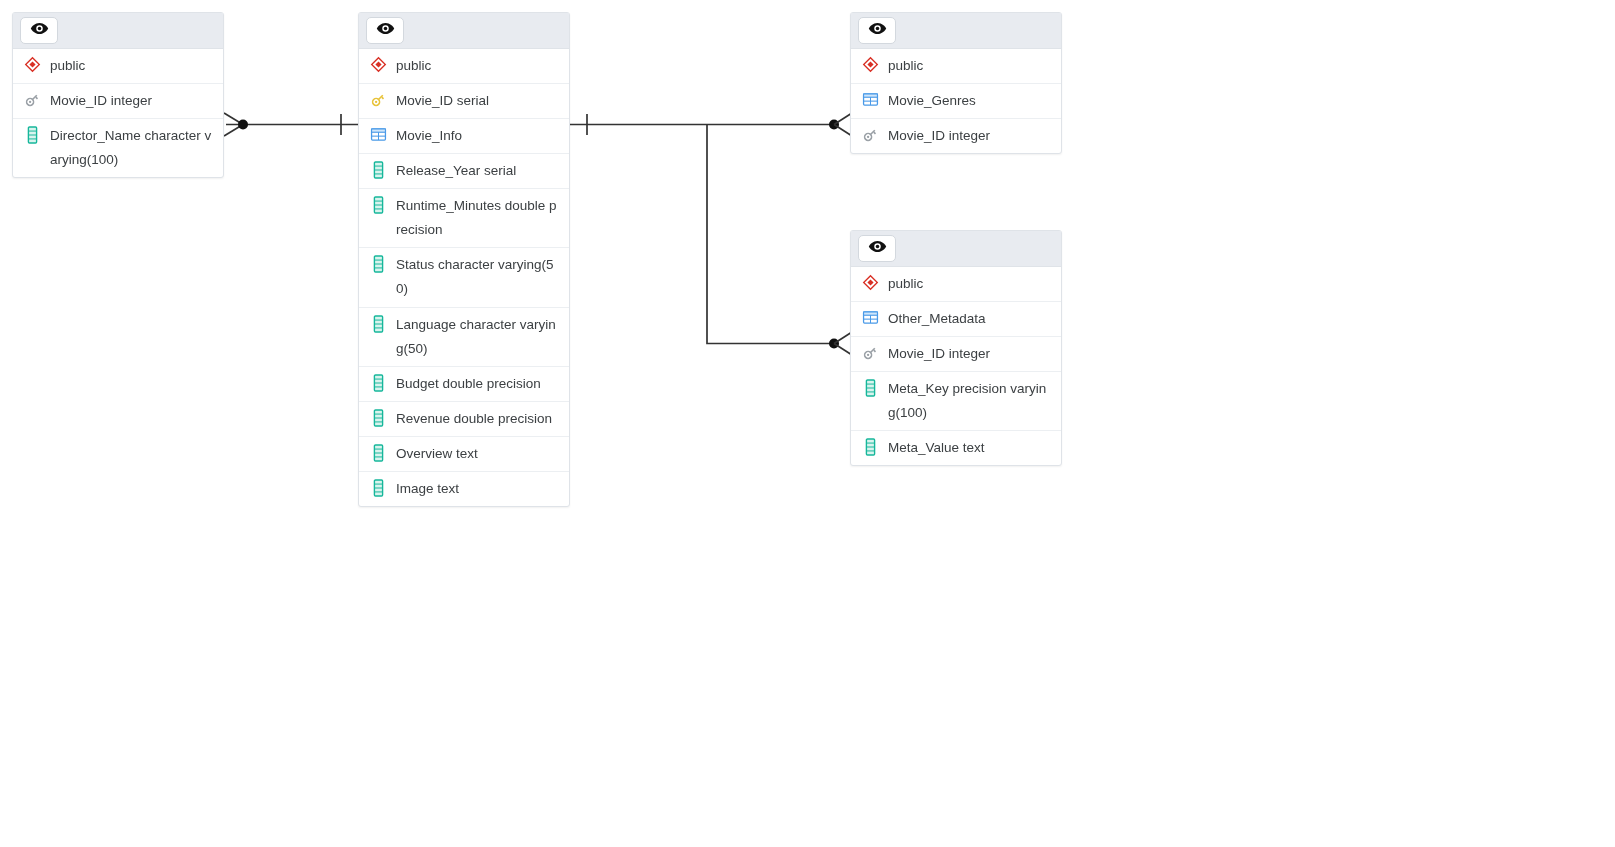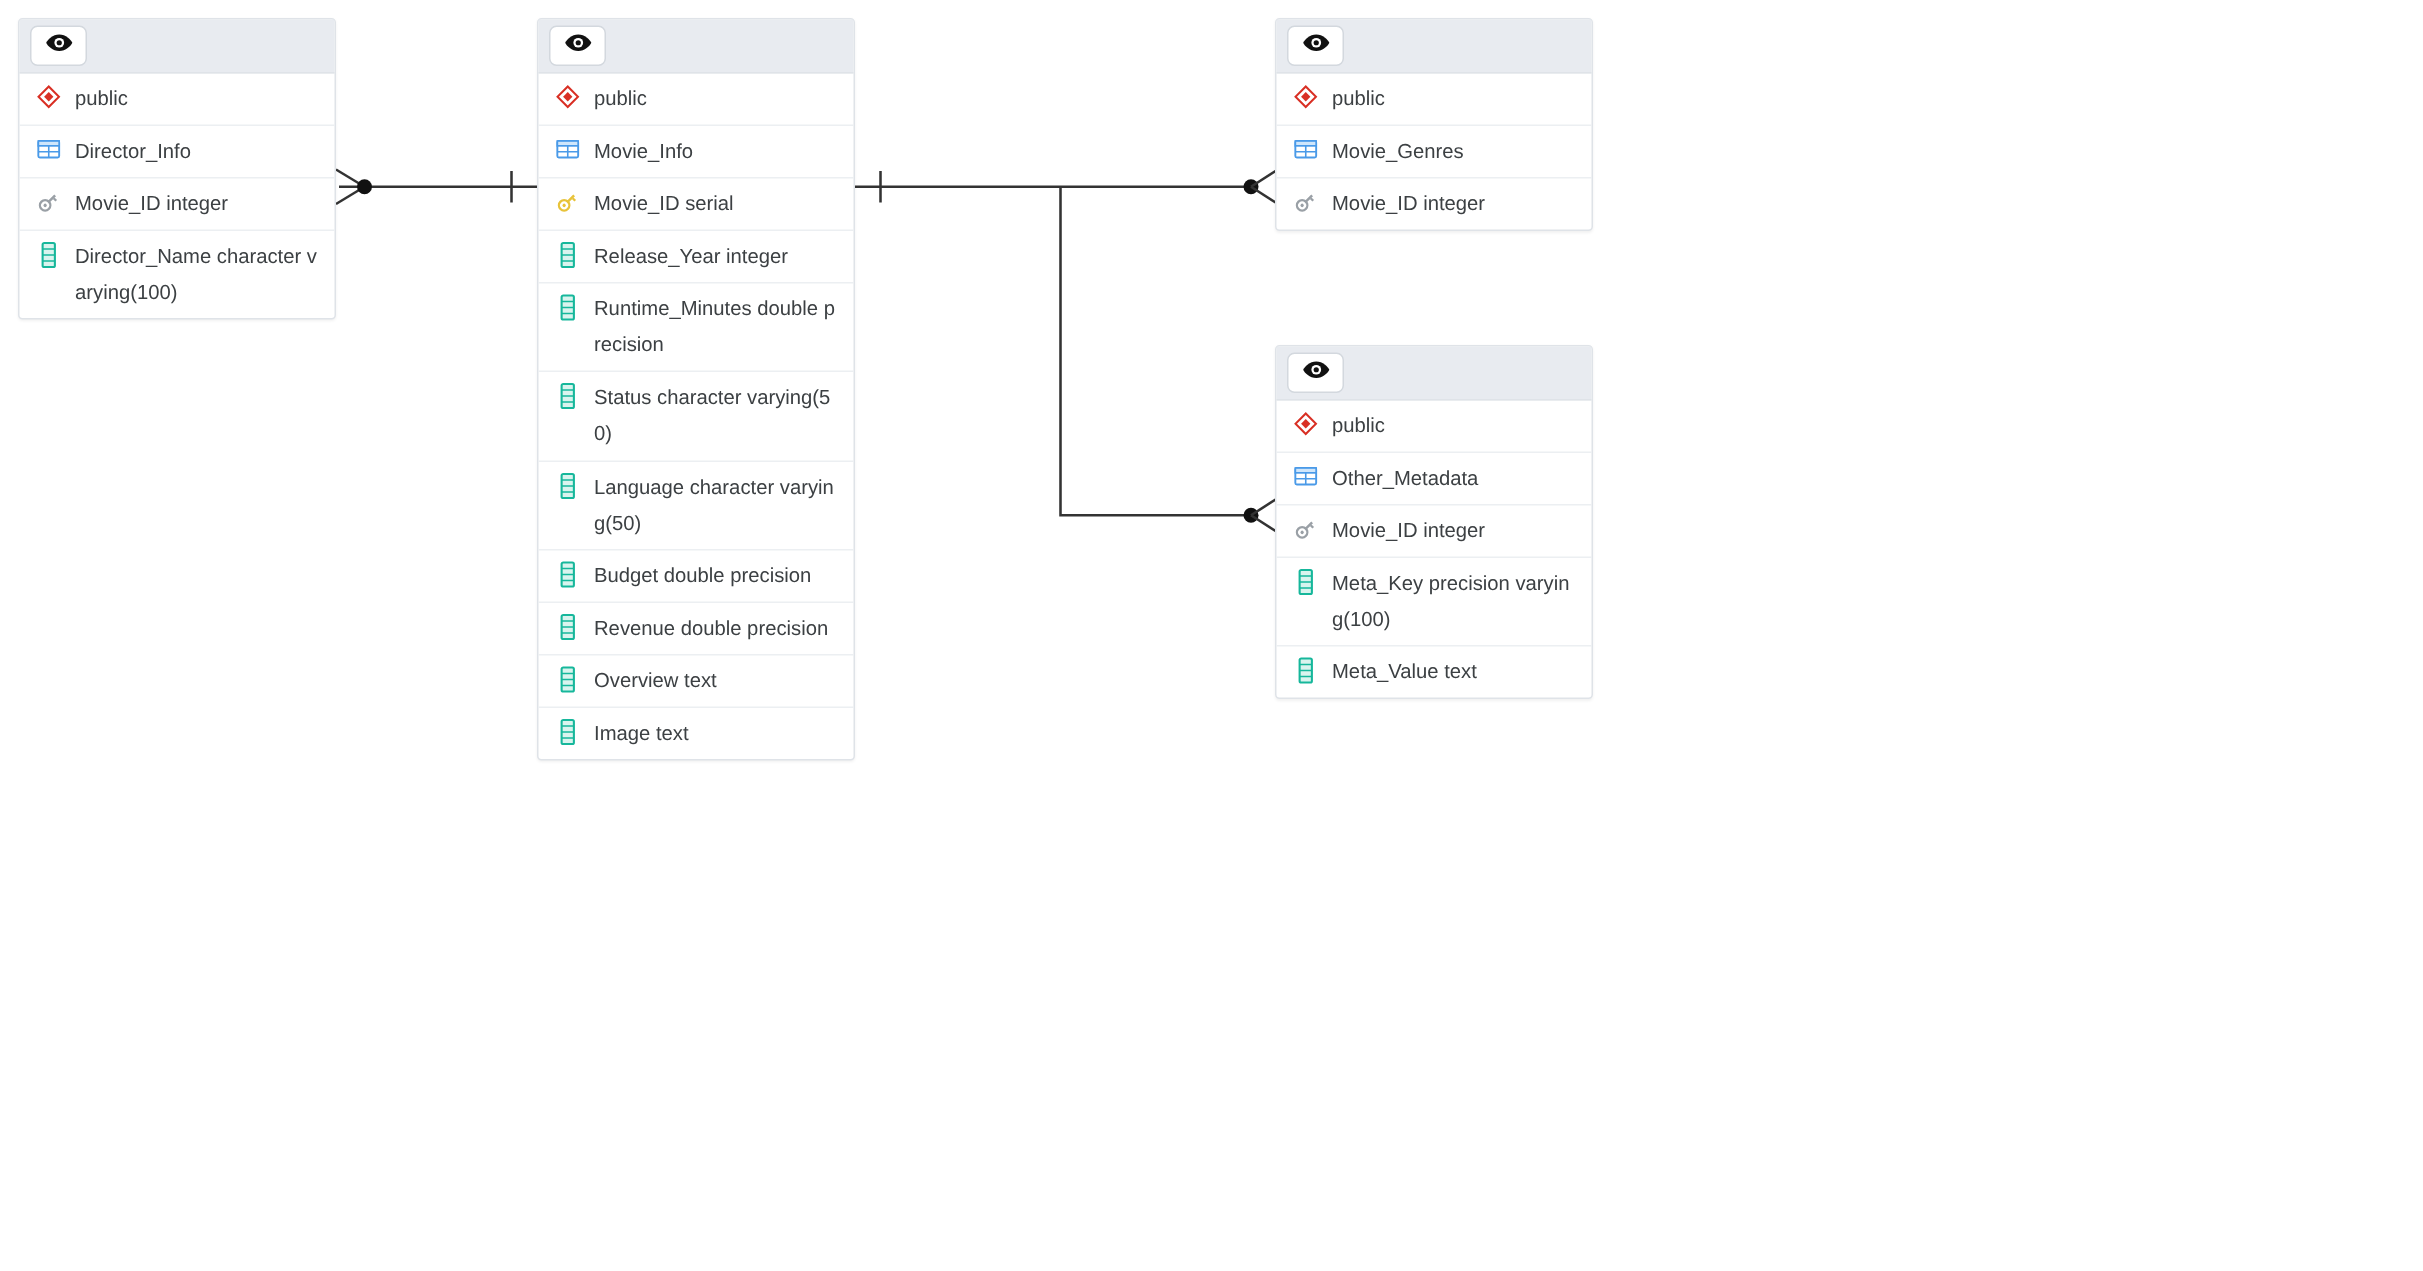--- a/index.html
+++ b/index.html
@@ -113,31 +113,20 @@
           <span class="ic">
             <svg width="17" height="17" viewBox="0 0 24 24">
               <rect x="12" y="2.4" width="13.6" height="13.6" transform="rotate(45 12 2.4)" fill="none" stroke="#d93025" stroke-width="1.9"></rect>
               <rect x="12" y="7.6" width="6.2" height="6.2" transform="rotate(45 12 7.6)" fill="#d93025"></rect>
             </svg>
           </span>
           <span class="lbl">public</span>
         </div>
         <div class="row">
           <span class="ic">
-            <svg width="17" height="17" viewBox="0 0 24 24">
-              <rect x="2.2" y="4.2" width="19.6" height="15.6" rx="1.4" fill="#ffffff" stroke="#4a9ae8" stroke-width="1.8"></rect>
-              <rect x="2.2" y="4.2" width="19.6" height="4.6" fill="#cfe6fb" stroke="#4a9ae8" stroke-width="1.6"></rect>
-              <line x1="12" y1="8.8" x2="12" y2="19.8" stroke="#4a9ae8" stroke-width="1.5"></line>
-              <line x1="2.2" y1="14.3" x2="21.8" y2="14.3" stroke="#4a9ae8" stroke-width="1.5"></line>
-            </svg>
-          </span>
-          <span class="lbl">Director_Info</span>
-        </div>
-        <div class="row">
-          <span class="ic">
             <svg width="18" height="18" viewBox="0 0 24 24">
               <g transform="rotate(-45 12 12)">
                 <circle cx="8.4" cy="12" r="4.6" fill="none" stroke="#9aa0a6" stroke-width="2.1"></circle>
                 <circle cx="8.4" cy="12" r="1.5" fill="#9aa0a6"></circle>
                 <rect x="12.4" y="10.9" width="8.6" height="2.2" fill="#9aa0a6"></rect>
                 <rect x="17.2" y="12.9" width="2.1" height="3.2" fill="#9aa0a6"></rect>
               </g>
             </svg>
           </span>
           <span class="lbl">Movie_ID integer</span>
@@ -168,52 +157,52 @@
           <span class="ic">
             <svg width="17" height="17" viewBox="0 0 24 24">
               <rect x="12" y="2.4" width="13.6" height="13.6" transform="rotate(45 12 2.4)" fill="none" stroke="#d93025" stroke-width="1.9"></rect>
               <rect x="12" y="7.6" width="6.2" height="6.2" transform="rotate(45 12 7.6)" fill="#d93025"></rect>
             </svg>
           </span>
           <span class="lbl">public</span>
         </div>
         <div class="row">
           <span class="ic">
-            <svg width="17" height="17" viewBox="0 0 24 24">
-              <rect x="2.2" y="4.2" width="19.6" height="15.6" rx="1.4" fill="#ffffff" stroke="#4a9ae8" stroke-width="1.8"></rect>
-              <rect x="2.2" y="4.2" width="19.6" height="4.6" fill="#cfe6fb" stroke="#4a9ae8" stroke-width="1.6"></rect>
-              <line x1="12" y1="8.8" x2="12" y2="19.8" stroke="#4a9ae8" stroke-width="1.5"></line>
-              <line x1="2.2" y1="14.3" x2="21.8" y2="14.3" stroke="#4a9ae8" stroke-width="1.5"></line>
-            </svg>
-          </span>
-          <span class="lbl">Movie_Info</span>
-        </div>
-        <div class="row">
-          <span class="ic">
             <svg width="18" height="18" viewBox="0 0 24 24">
               <g transform="rotate(-45 12 12)">
                 <circle cx="8.4" cy="12" r="4.6" fill="none" stroke="#e8c33a" stroke-width="2.1"></circle>
                 <circle cx="8.4" cy="12" r="1.5" fill="#e8c33a"></circle>
                 <rect x="12.4" y="10.9" width="8.6" height="2.2" fill="#e8c33a"></rect>
                 <rect x="17.2" y="12.9" width="2.1" height="3.2" fill="#e8c33a"></rect>
               </g>
             </svg>
           </span>
           <span class="lbl">Movie_ID serial</span>
         </div>
         <div class="row">
           <span class="ic">
-            <svg width="15" height="18" viewBox="0 0 16 22">
-              <rect x="3" y="1.2" width="10" height="19.6" rx="1.3" fill="#d9f4ee" stroke="#16b79b" stroke-width="1.7"></rect>
-              <line x1="3" y1="6.2" x2="13" y2="6.2" stroke="#16b79b" stroke-width="1.2"></line>
-              <line x1="3" y1="11" x2="13" y2="11" stroke="#16b79b" stroke-width="1.2"></line>
-              <line x1="3" y1="15.8" x2="13" y2="15.8" stroke="#16b79b" stroke-width="1.2"></line>
-            </svg>
-          </span>
-          <span class="lbl">Release_Year integer</span>
+            <svg width="17" height="17" viewBox="0 0 24 24">
+              <rect x="2.2" y="4.2" width="19.6" height="15.6" rx="1.4" fill="#ffffff" stroke="#4a9ae8" stroke-width="1.8"></rect>
+              <rect x="2.2" y="4.2" width="19.6" height="4.6" fill="#cfe6fb" stroke="#4a9ae8" stroke-width="1.6"></rect>
+              <line x1="12" y1="8.8" x2="12" y2="19.8" stroke="#4a9ae8" stroke-width="1.5"></line>
+              <line x1="2.2" y1="14.3" x2="21.8" y2="14.3" stroke="#4a9ae8" stroke-width="1.5"></line>
+            </svg>
+          </span>
+          <span class="lbl">Movie_Info</span>
+        </div>
+        <div class="row">
+          <span class="ic">
+            <svg width="15" height="18" viewBox="0 0 16 22">
+              <rect x="3" y="1.2" width="10" height="19.6" rx="1.3" fill="#d9f4ee" stroke="#16b79b" stroke-width="1.7"></rect>
+              <line x1="3" y1="6.2" x2="13" y2="6.2" stroke="#16b79b" stroke-width="1.2"></line>
+              <line x1="3" y1="11" x2="13" y2="11" stroke="#16b79b" stroke-width="1.2"></line>
+              <line x1="3" y1="15.8" x2="13" y2="15.8" stroke="#16b79b" stroke-width="1.2"></line>
+            </svg>
+          </span>
+          <span class="lbl">Release_Year serial</span>
         </div>
         <div class="row">
           <span class="ic">
             <svg width="15" height="18" viewBox="0 0 16 22">
               <rect x="3" y="1.2" width="10" height="19.6" rx="1.3" fill="#d9f4ee" stroke="#16b79b" stroke-width="1.7"></rect>
               <line x1="3" y1="6.2" x2="13" y2="6.2" stroke="#16b79b" stroke-width="1.2"></line>
               <line x1="3" y1="11" x2="13" y2="11" stroke="#16b79b" stroke-width="1.2"></line>
               <line x1="3" y1="15.8" x2="13" y2="15.8" stroke="#16b79b" stroke-width="1.2"></line>
             </svg>
           </span>

